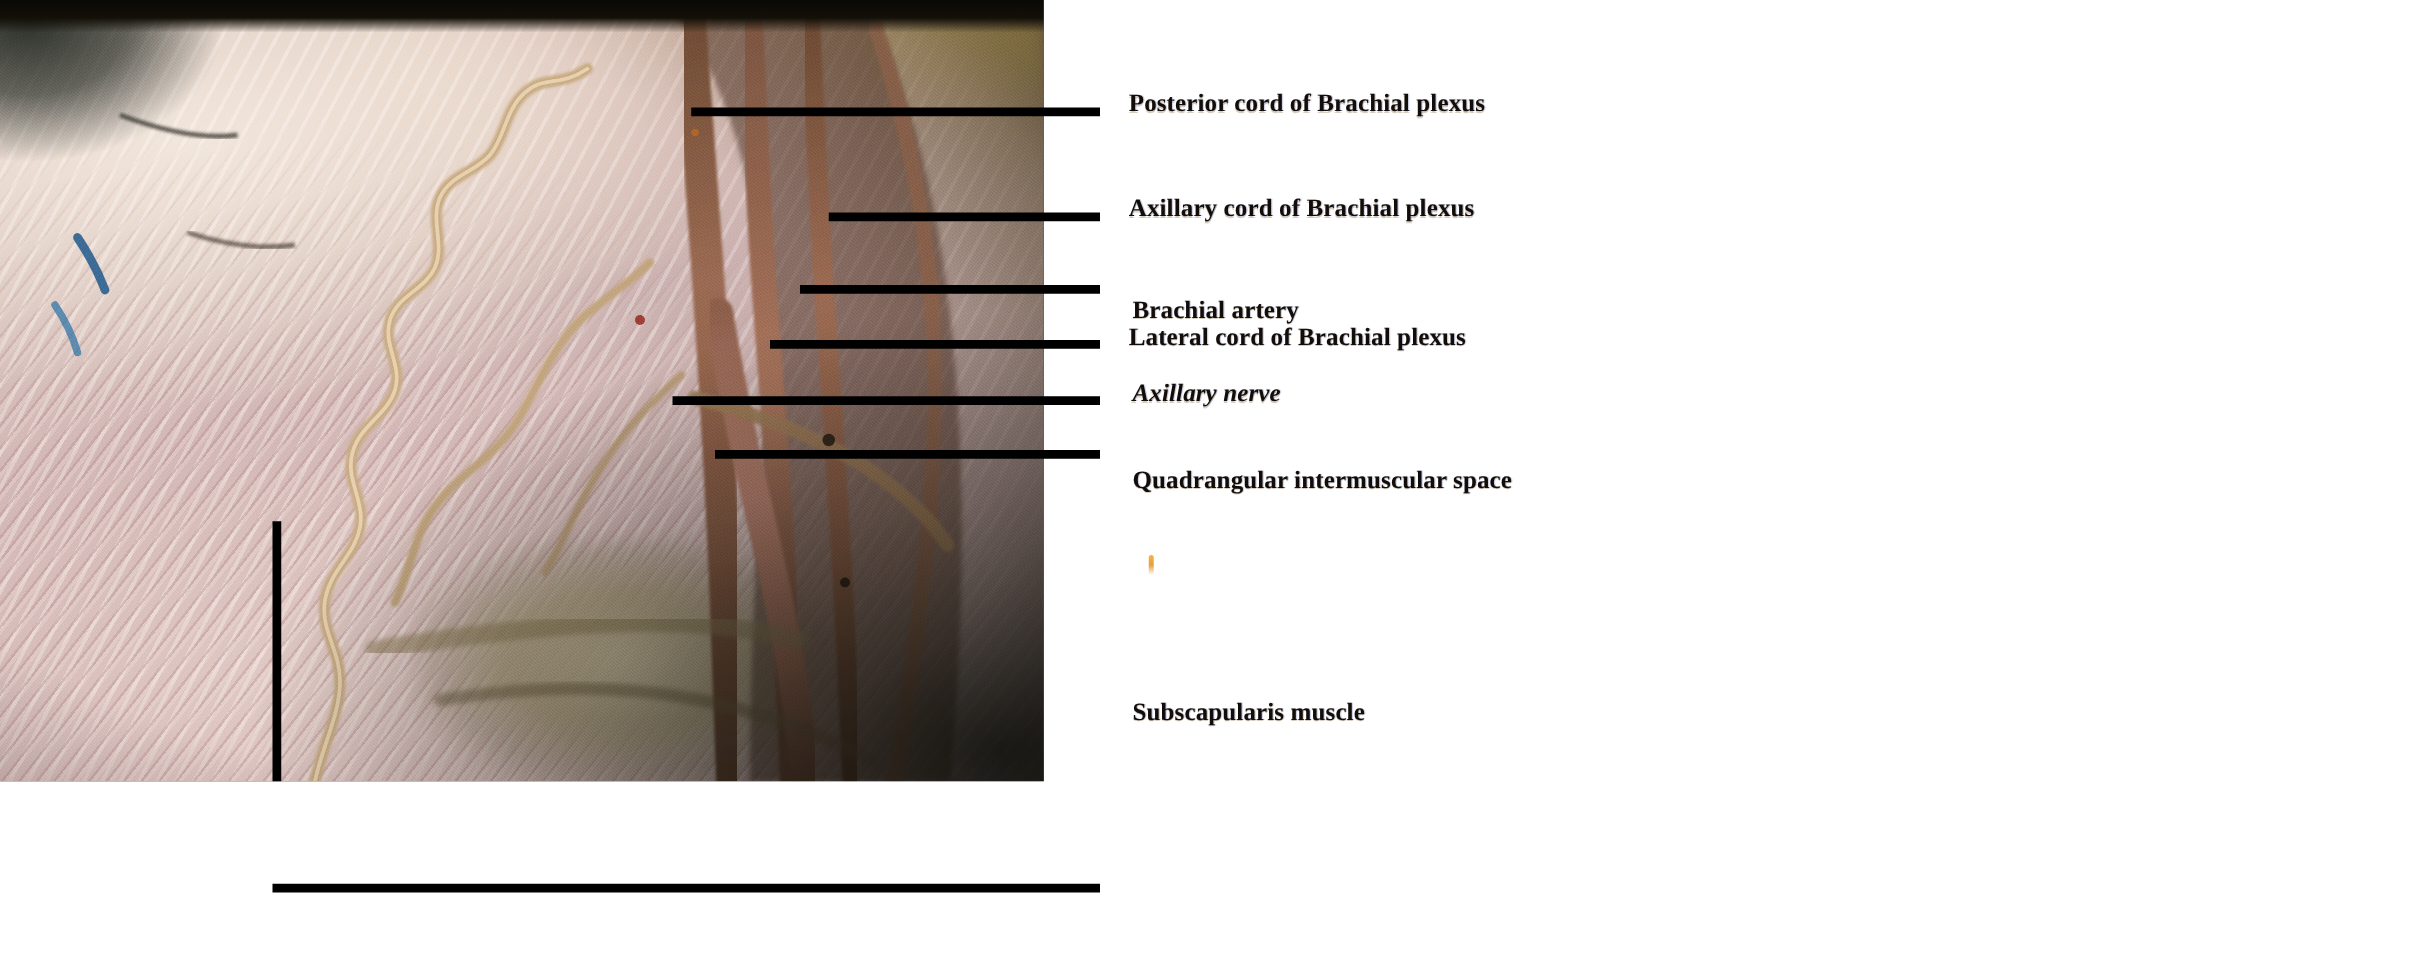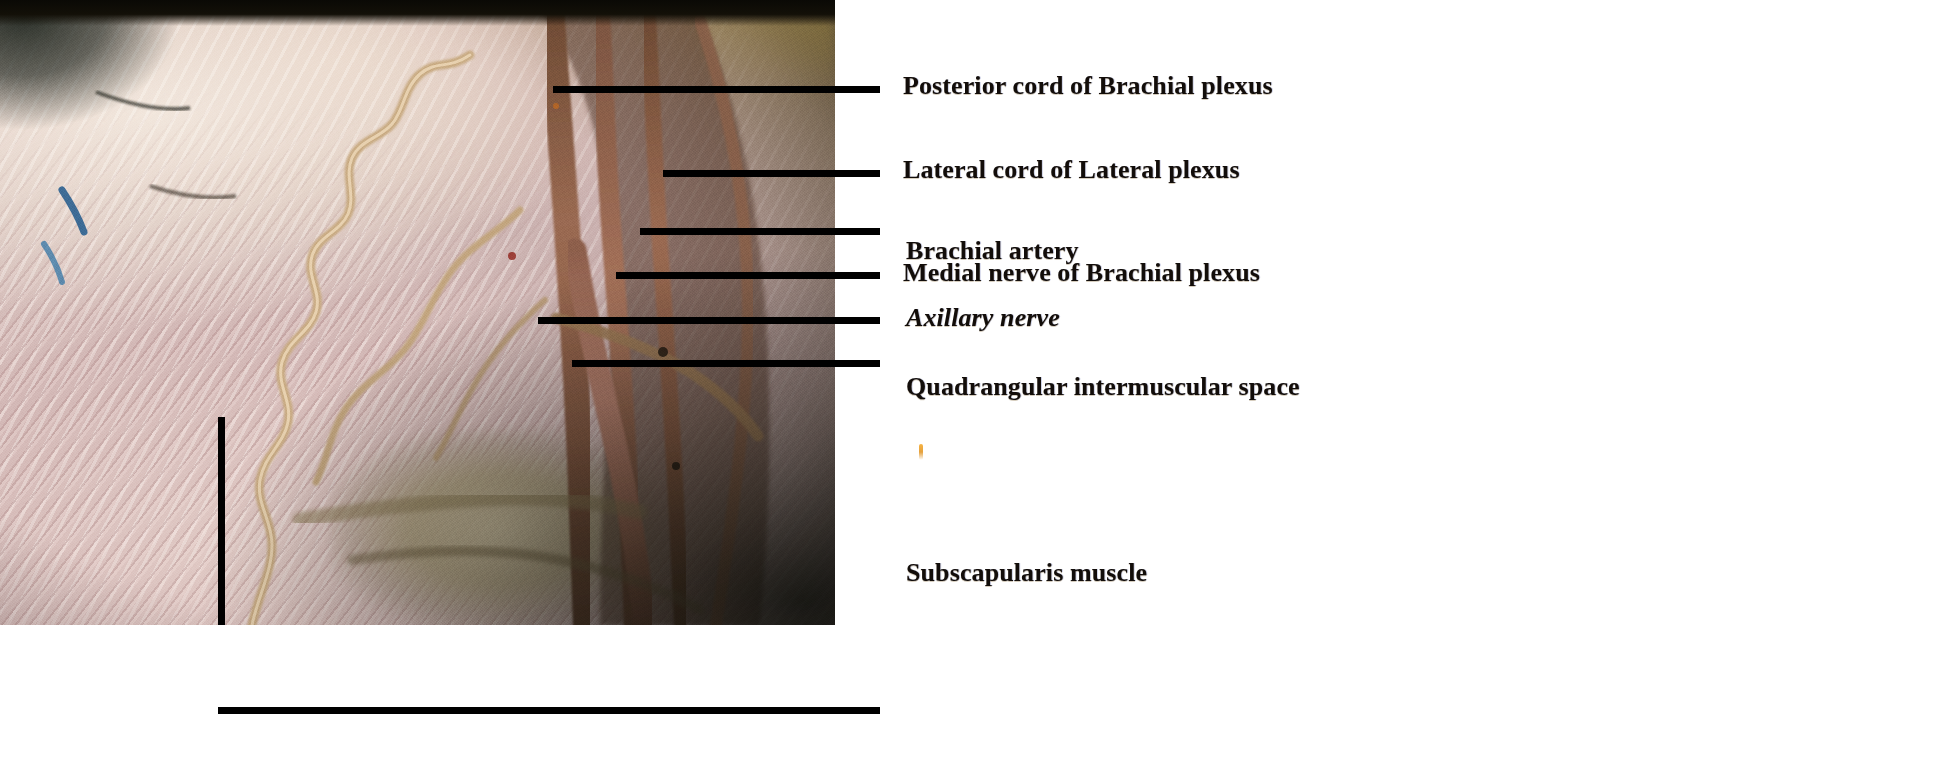--- a/index.html
+++ b/index.html
@@ -98,21 +98,21 @@
 
   
   .leader{
     position:absolute;height:7px;background:#000000;
   }
   .label{
     position:absolute;
     color:#120d0a;
     font-family:"Liberation Serif", serif;
     font-weight:700;
-    font-size:26px;
+    font-size:20px;
     line-height:1;
     white-space:nowrap;
     letter-spacing:.1px;
     text-shadow:0 1px 0 rgba(120,90,40,.30), 1px 0 0 rgba(30,50,140,.22);
   }
   
   .bracket{position:absolute;background:#000000;}
   .artifact{
     position:absolute;width:4px;height:16px;
     background:linear-gradient(180deg,#f5a623 0%, #e0901a 50%, rgba(224,144,26,0) 100%);
@@ -225,25 +225,25 @@
   <div class="leader" style="left:553px;top:86px;width:327px;"></div>
   <div class="leader" style="left:663px;top:170px;width:217px;"></div>
   <div class="leader" style="left:640px;top:228px;width:240px;"></div>
   <div class="leader" style="left:616px;top:272px;width:264px;"></div>
   <div class="leader" style="left:538px;top:317px;width:342px;"></div>
   <div class="leader" style="left:572px;top:360px;width:308px;"></div>
   <div class="leader" style="left:218px;top:707px;width:662px;"></div>
 
   <div class="label" style="left:903px;top:73px;">Posterior cord of Brachial plexus</div>
 
-  <div class="label" style="left:903px;top:157px;">Lateral cord of Lateral plexus</div>
+  <div class="label" style="left:903px;top:157px;">Axillary cord of Brachial plexus</div>
 
   <div class="label" style="left:906px;top:214px;margin-top:24px;">Brachial artery</div>
 
-  <div class="label" style="left:903px;top:260px;">Medial nerve of Brachial plexus</div>
+  <div class="label" style="left:903px;top:260px;">Lateral cord of Brachial plexus</div>
 
   <div class="label" style="left:906px;top:305px;font-style:italic;">Axillary nerve</div>
 
   <div class="label" style="left:906px;top:374px;">Quadrangular intermuscular space</div>
 
   <div class="label" style="left:906px;top:560px;text-align:right;">Subscapularis muscle</div>
 
   <div class="artifact" style="left:919px;top:444px;"></div>
 
 </div>

